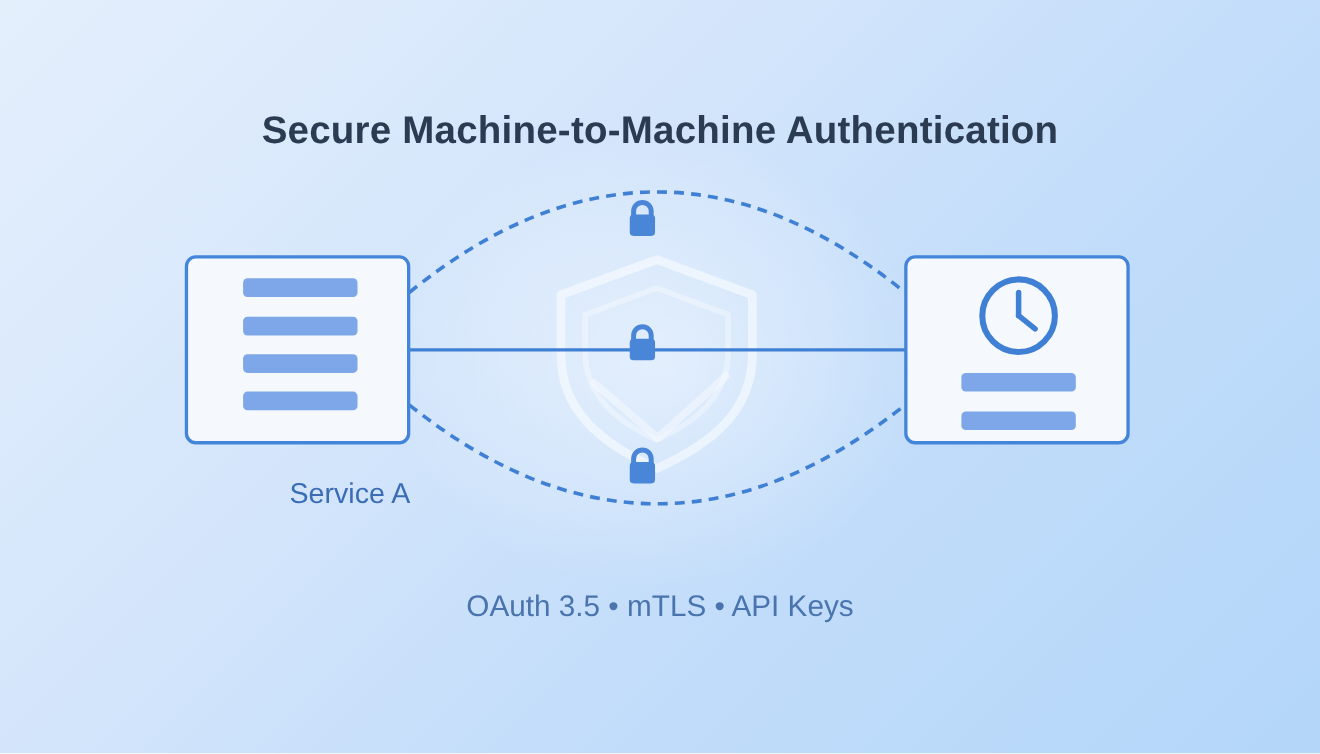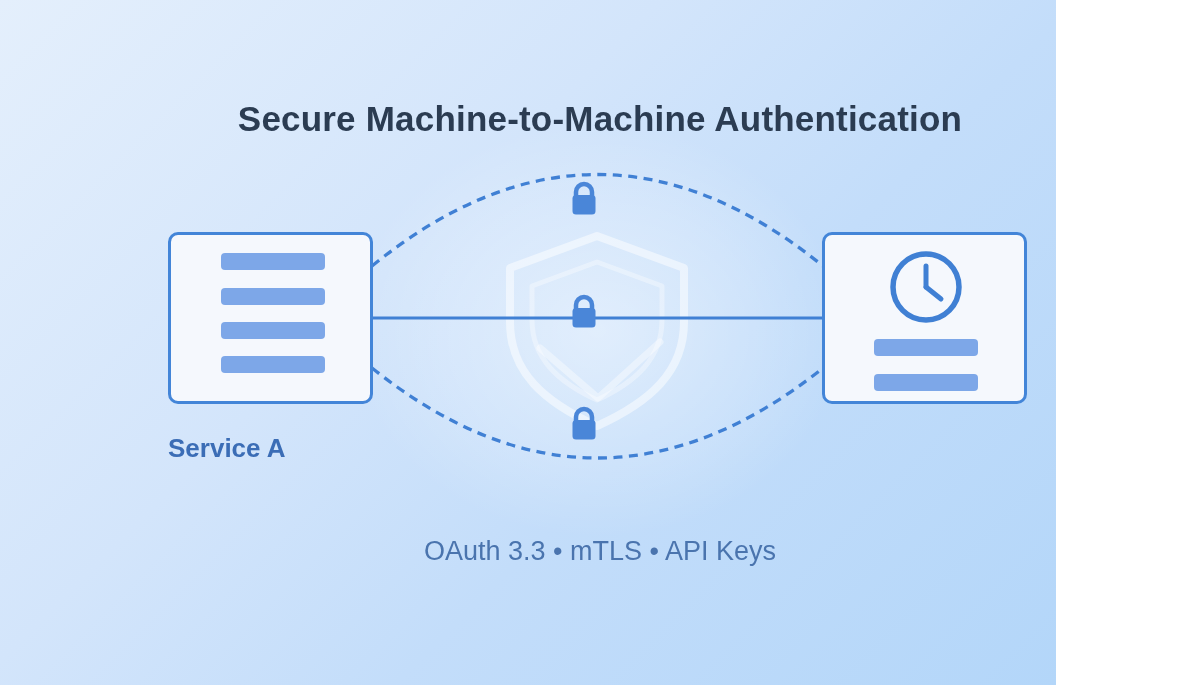--- a/index.html
+++ b/index.html
@@ -5,21 +5,21 @@
   html, body {
     margin: 0;
     padding: 0;
     width: 1200px;
     height: 685px;
     overflow: hidden;
     font-family: "Liberation Sans", sans-serif;
   }
   .canvas {
     position: relative;
-    width: 1056px;
+    width: 1200px;
     height: 685px;
     background: linear-gradient(135deg, #e4effc 0%, #d3e5fb 38%, #c3ddfa 62%, #b3d6f9 100%);
   }
   .center-glow {
     position: absolute;
     left: 347px;
     top: 120px;
     width: 500px;
     height: 420px;
     background: radial-gradient(ellipse at center, rgba(255,255,255,0.45) 0%, rgba(255,255,255,0.18) 45%, rgba(255,255,255,0) 70%);
@@ -65,25 +65,24 @@
   .clock-svg {
     position: absolute;
     left: 63px;
     top: 14px;
     width: 76px;
     height: 76px;
   }
   .service-label {
     position: absolute;
     width: 205px;
-    text-align: left;
+    text-align: right;
     top: 433px;
     font-size: 26px;
     color: #3b6db6;
-    font-weight: bold;
   }
   .service-label.a { left: 168px; }
   .service-label.b { left: 822px; }
   .subtitle {
     position: absolute;
     left: 0;
     top: 536px;
     width: 1200px;
     text-align: center;
     font-size: 27px;
@@ -142,15 +141,15 @@
       <circle cx="38" cy="38" r="33" fill="none" stroke="#4080d4" stroke-width="5.5"></circle>
       <path d="M 38 38 V 17" fill="none" stroke="#4080d4" stroke-width="5" stroke-linecap="round"></path>
       <path d="M 38 38 L 53 50" fill="none" stroke="#4080d4" stroke-width="5" stroke-linecap="round"></path>
     </svg>
     <div>
       <div class="bar" style="top:104px"></div>
       <div class="bar" style="top:139px"></div>
     </div>
   </div>
 
-  <div class="subtitle">OAuth 3.3 • mTLS • API Keys</div>
+  <div class="subtitle">OAuth 3.5 • mTLS • API Keys</div>
 
 </div>
 
 </body></html>

